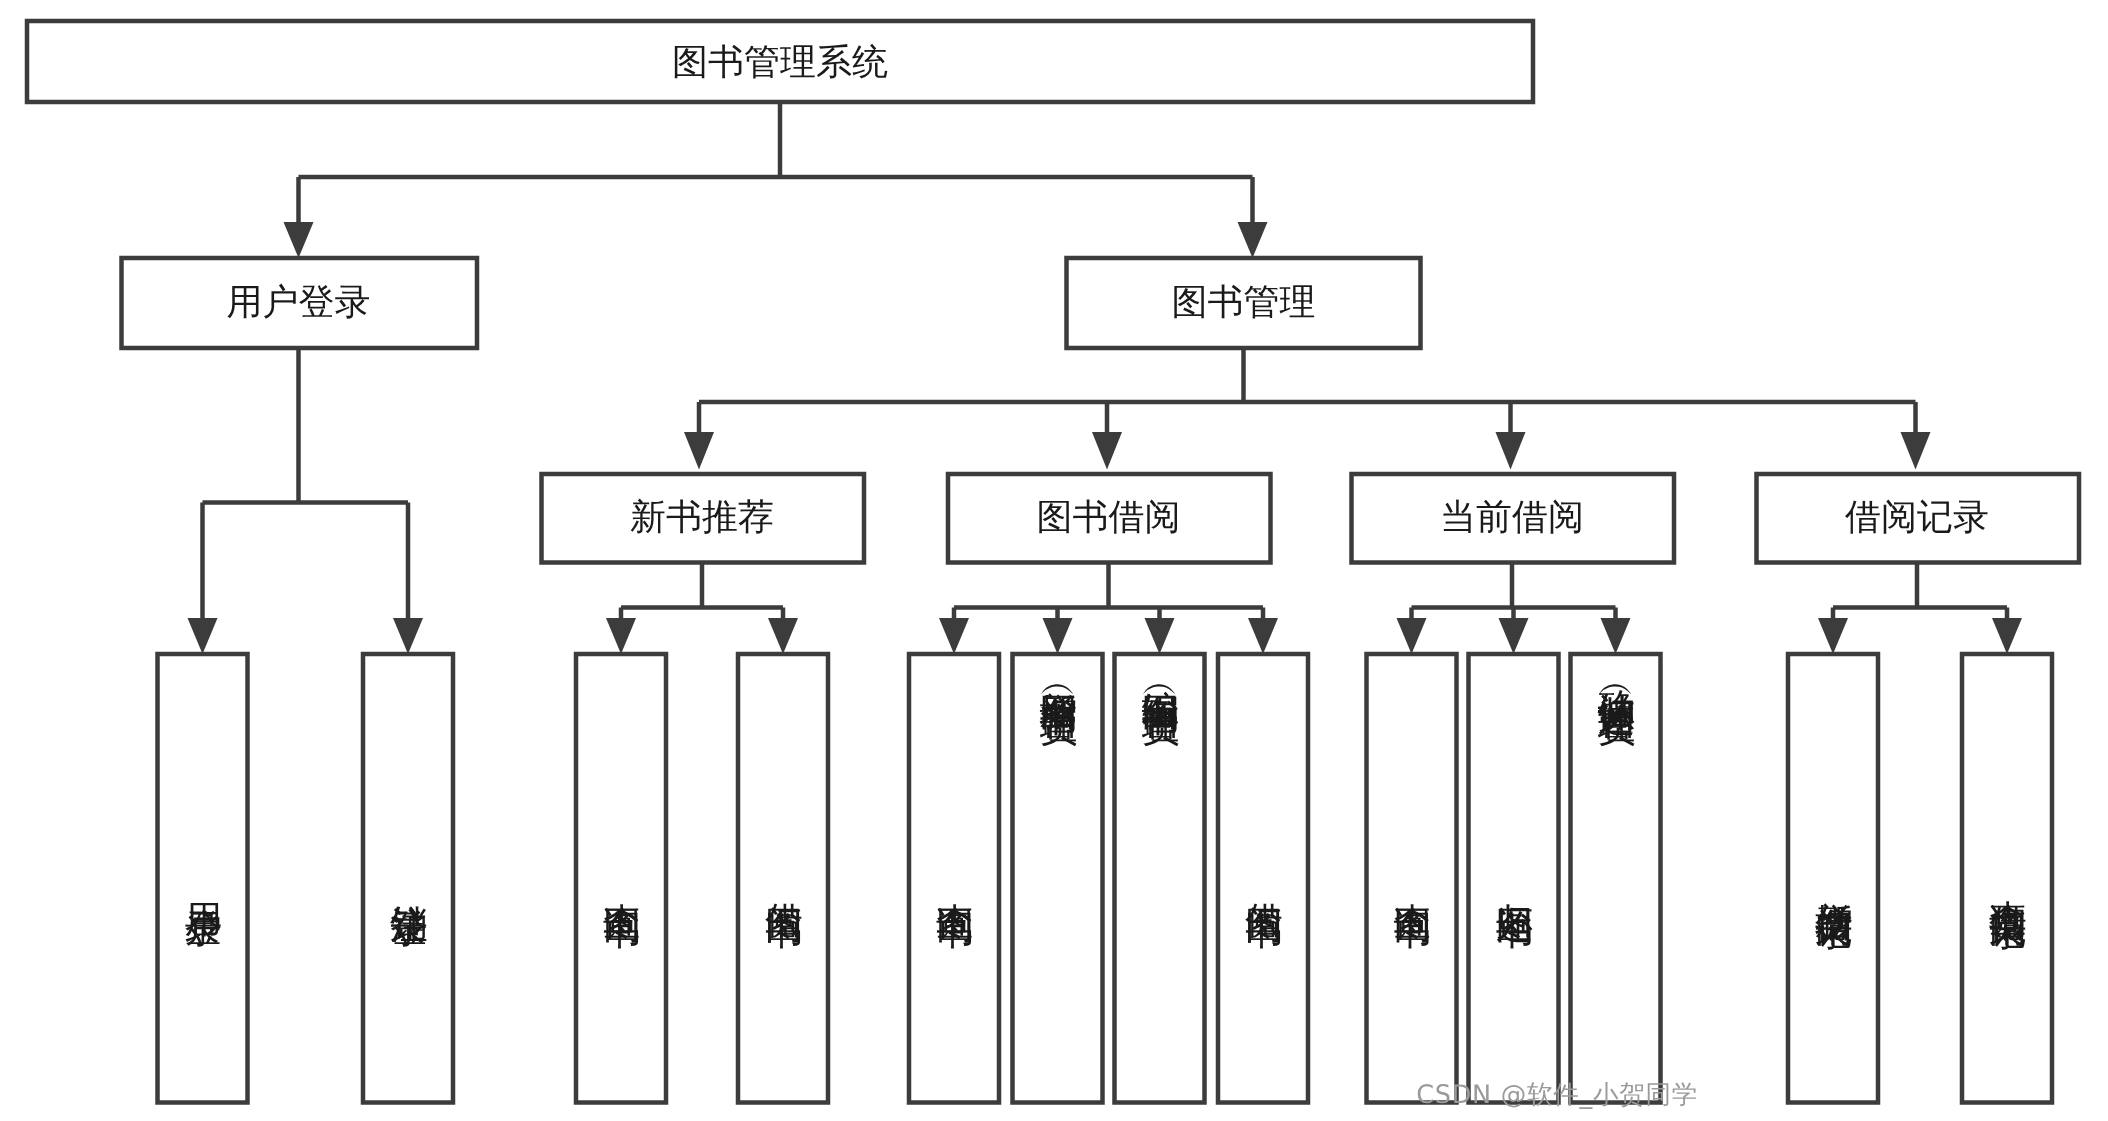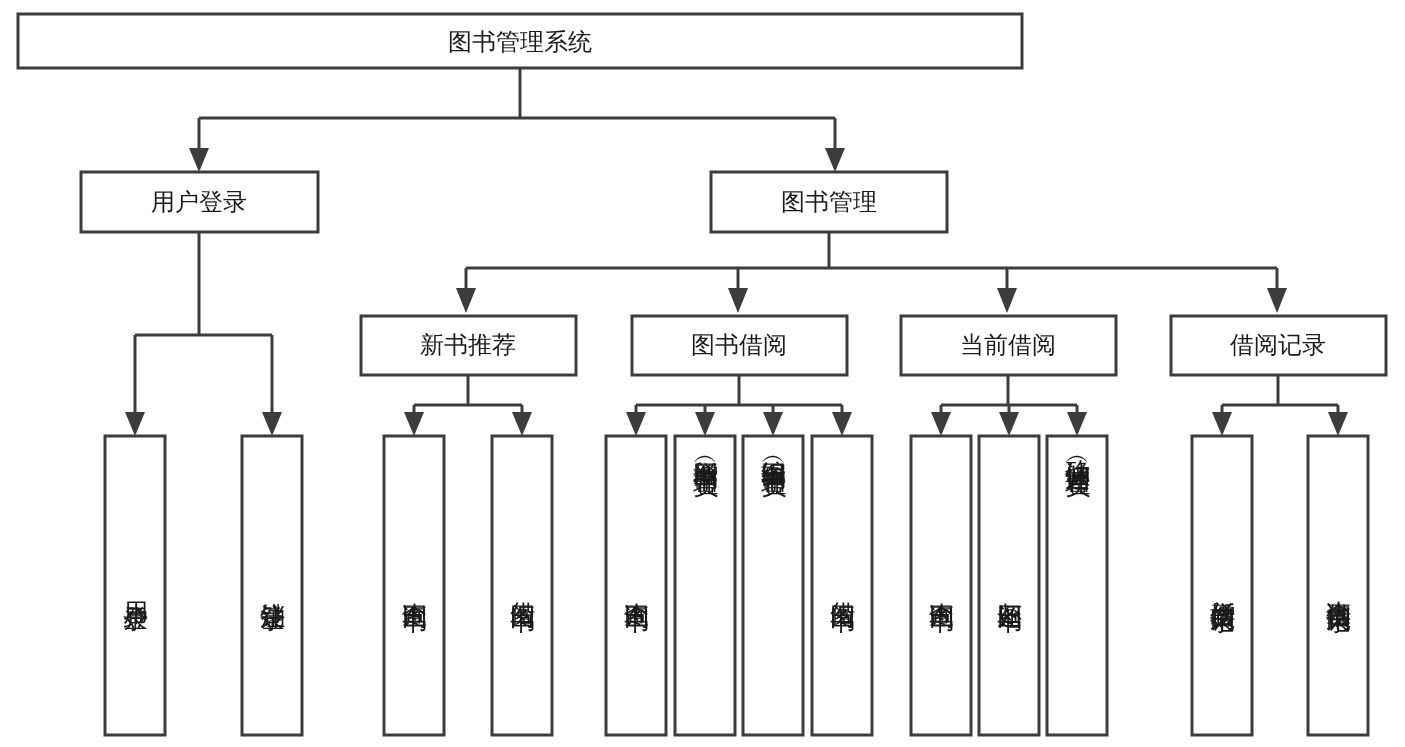--- a/index.html
+++ b/index.html
@@ -261,13 +261,14 @@
   <div class="v-label-box" style="left:1047px; top:440px; width:60px; height:299px; align-items:flex-start;">
     <span class="v-label-text">确认归还（管理员）</span>
   </div>
   <div class="v-label-box" style="left:1192px; top:436px; width:60px; height:299px;">
     <span class="v-label-text">新增借阅记录</span>
   </div>
   <div class="v-label-box" style="left:1308px; top:436px; width:60px; height:299px;">
     <span class="v-label-text">查询借阅记录</span>
   </div>
 
+  <div id="watermark">CSDN @软件_小贺同学</div>
 </div>
 
 </body></html>

